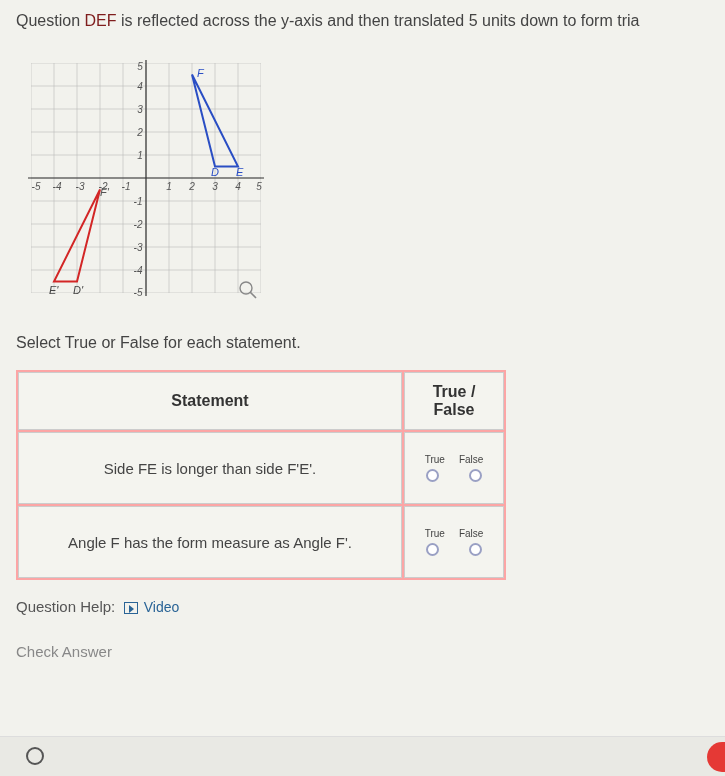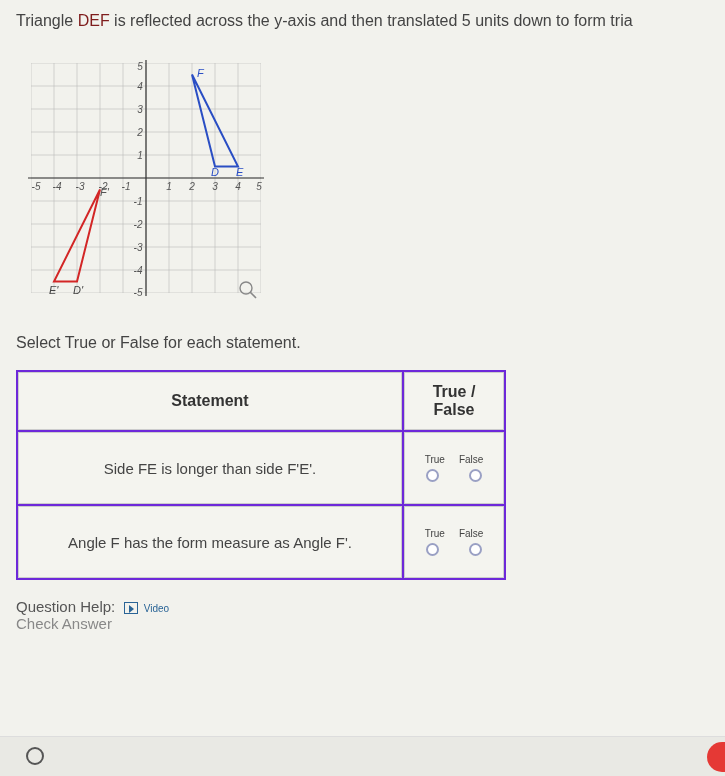--- a/index.html
+++ b/index.html
@@ -22,21 +22,21 @@
   .def-link { color: #7f1d1d; }
   .graph-wrap { margin-bottom: 22px; }
   .instruction {
     font-size: 16px;
     color: #444;
     margin-bottom: 18px;
   }
   table.tf {
     border-collapse: separate;
     border-spacing: 2px;
-    background: #6d28d9;
+    background: #fca5a5;
     width: 490px;
     margin-bottom: 18px;
   }
   table.tf th, table.tf td {
     border: 1px solid #ccc;
     background: #f4f4ef;
     padding: 13px 8px;
     vertical-align: middle;
   }
   table.tf th {
@@ -57,24 +57,25 @@
     color: #444;
     width: 100px;
   }
   .tf-labels { display: flex; justify-content: center; gap: 14px; margin-bottom: 4px;}
   .tf-radios { display: flex; justify-content: center; gap: 30px; }
   .radio {
     width: 13px; height: 13px; border: 2px solid #9aa0c4; border-radius: 50%;
     display: inline-block; background: #fff;
   }
   .help-row { font-size: 15px; color: #555; margin-top: 8px; }
-  .video-link { color: #2a6496; text-decoration: none; font-size: 10px;}
+  .video-link { color: #2a6496; text-decoration: none; font-size: 14px;}
   .video-icon { display:inline-block; border:1px solid #2a6496; width:14px; height:12px; position:relative; vertical-align:middle; margin-right:2px;}
   .video-icon::after { content:""; position:absolute; left:4px; top:2px; border-left:5px solid #2a6496; border-top:4px solid transparent; border-bottom:4px solid transparent;}
   .check-cut {
+    margin-top: 28px;
     font-size: 15px;
     color: #888;
   }
   .footer-bar {
     position: absolute;
     left: 0; bottom: 0;
     width: 725px;
     height: 40px;
     background: #e9e9e4;
     border-top: 1px solid #ddd;
@@ -88,21 +89,21 @@
   .red-blob {
     position:absolute; right:0; bottom:4px;
     width:18px; height:30px;
     background:#e53935; border-top-left-radius:16px; border-bottom-left-radius:16px;
   }
 </style>
 </head>
 <body>
 
 <div class="question-text">
-  <span>Triangle </span><span class="def-link">DEF</span><span> is reflected across the y-axis and then translated 5 units down to form tria</span>
+  <span>Question </span><span class="def-link">DEF</span><span> is reflected across the y-axis and then translated 5 units down to form tria</span>
 </div>
 
 <div class="graph-wrap">
 <svg width="260" height="260" viewBox="0 0 260 260">
   <defs>
     <clipPath id="gridclip">
           <rect x="15" y="15" width="230" height="230"></rect>
         </clipPath>
   </defs>
 

